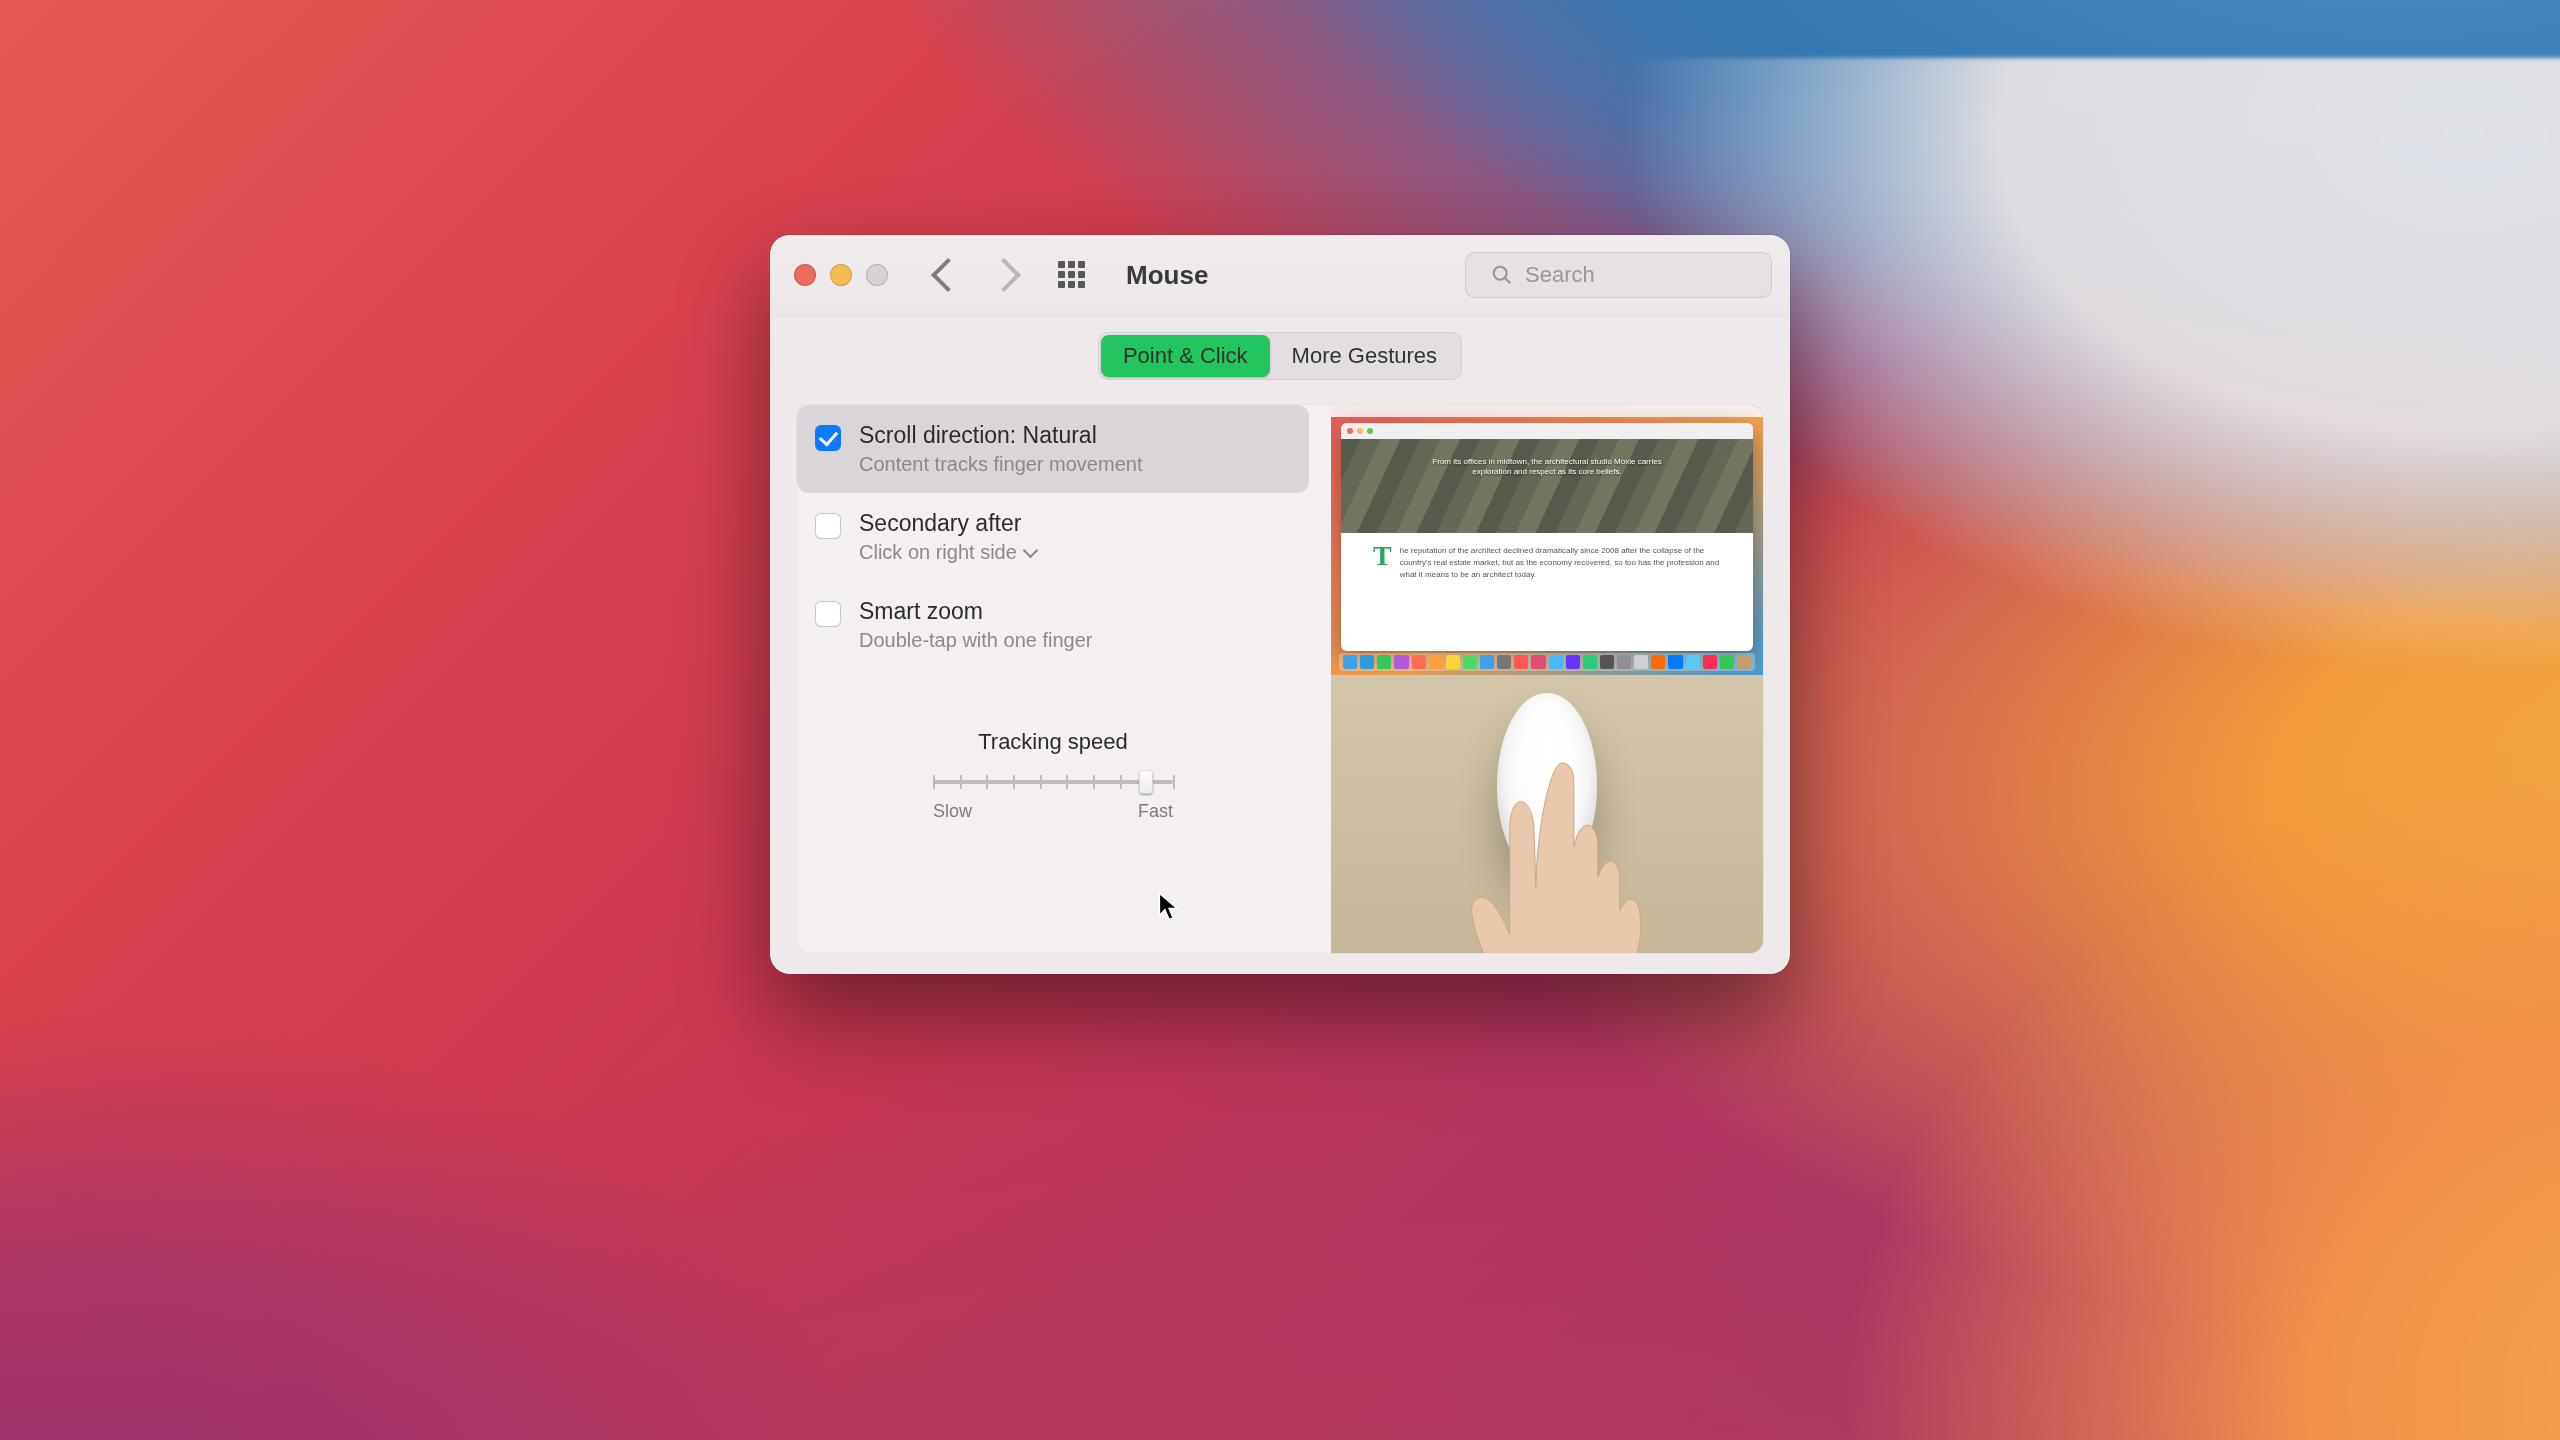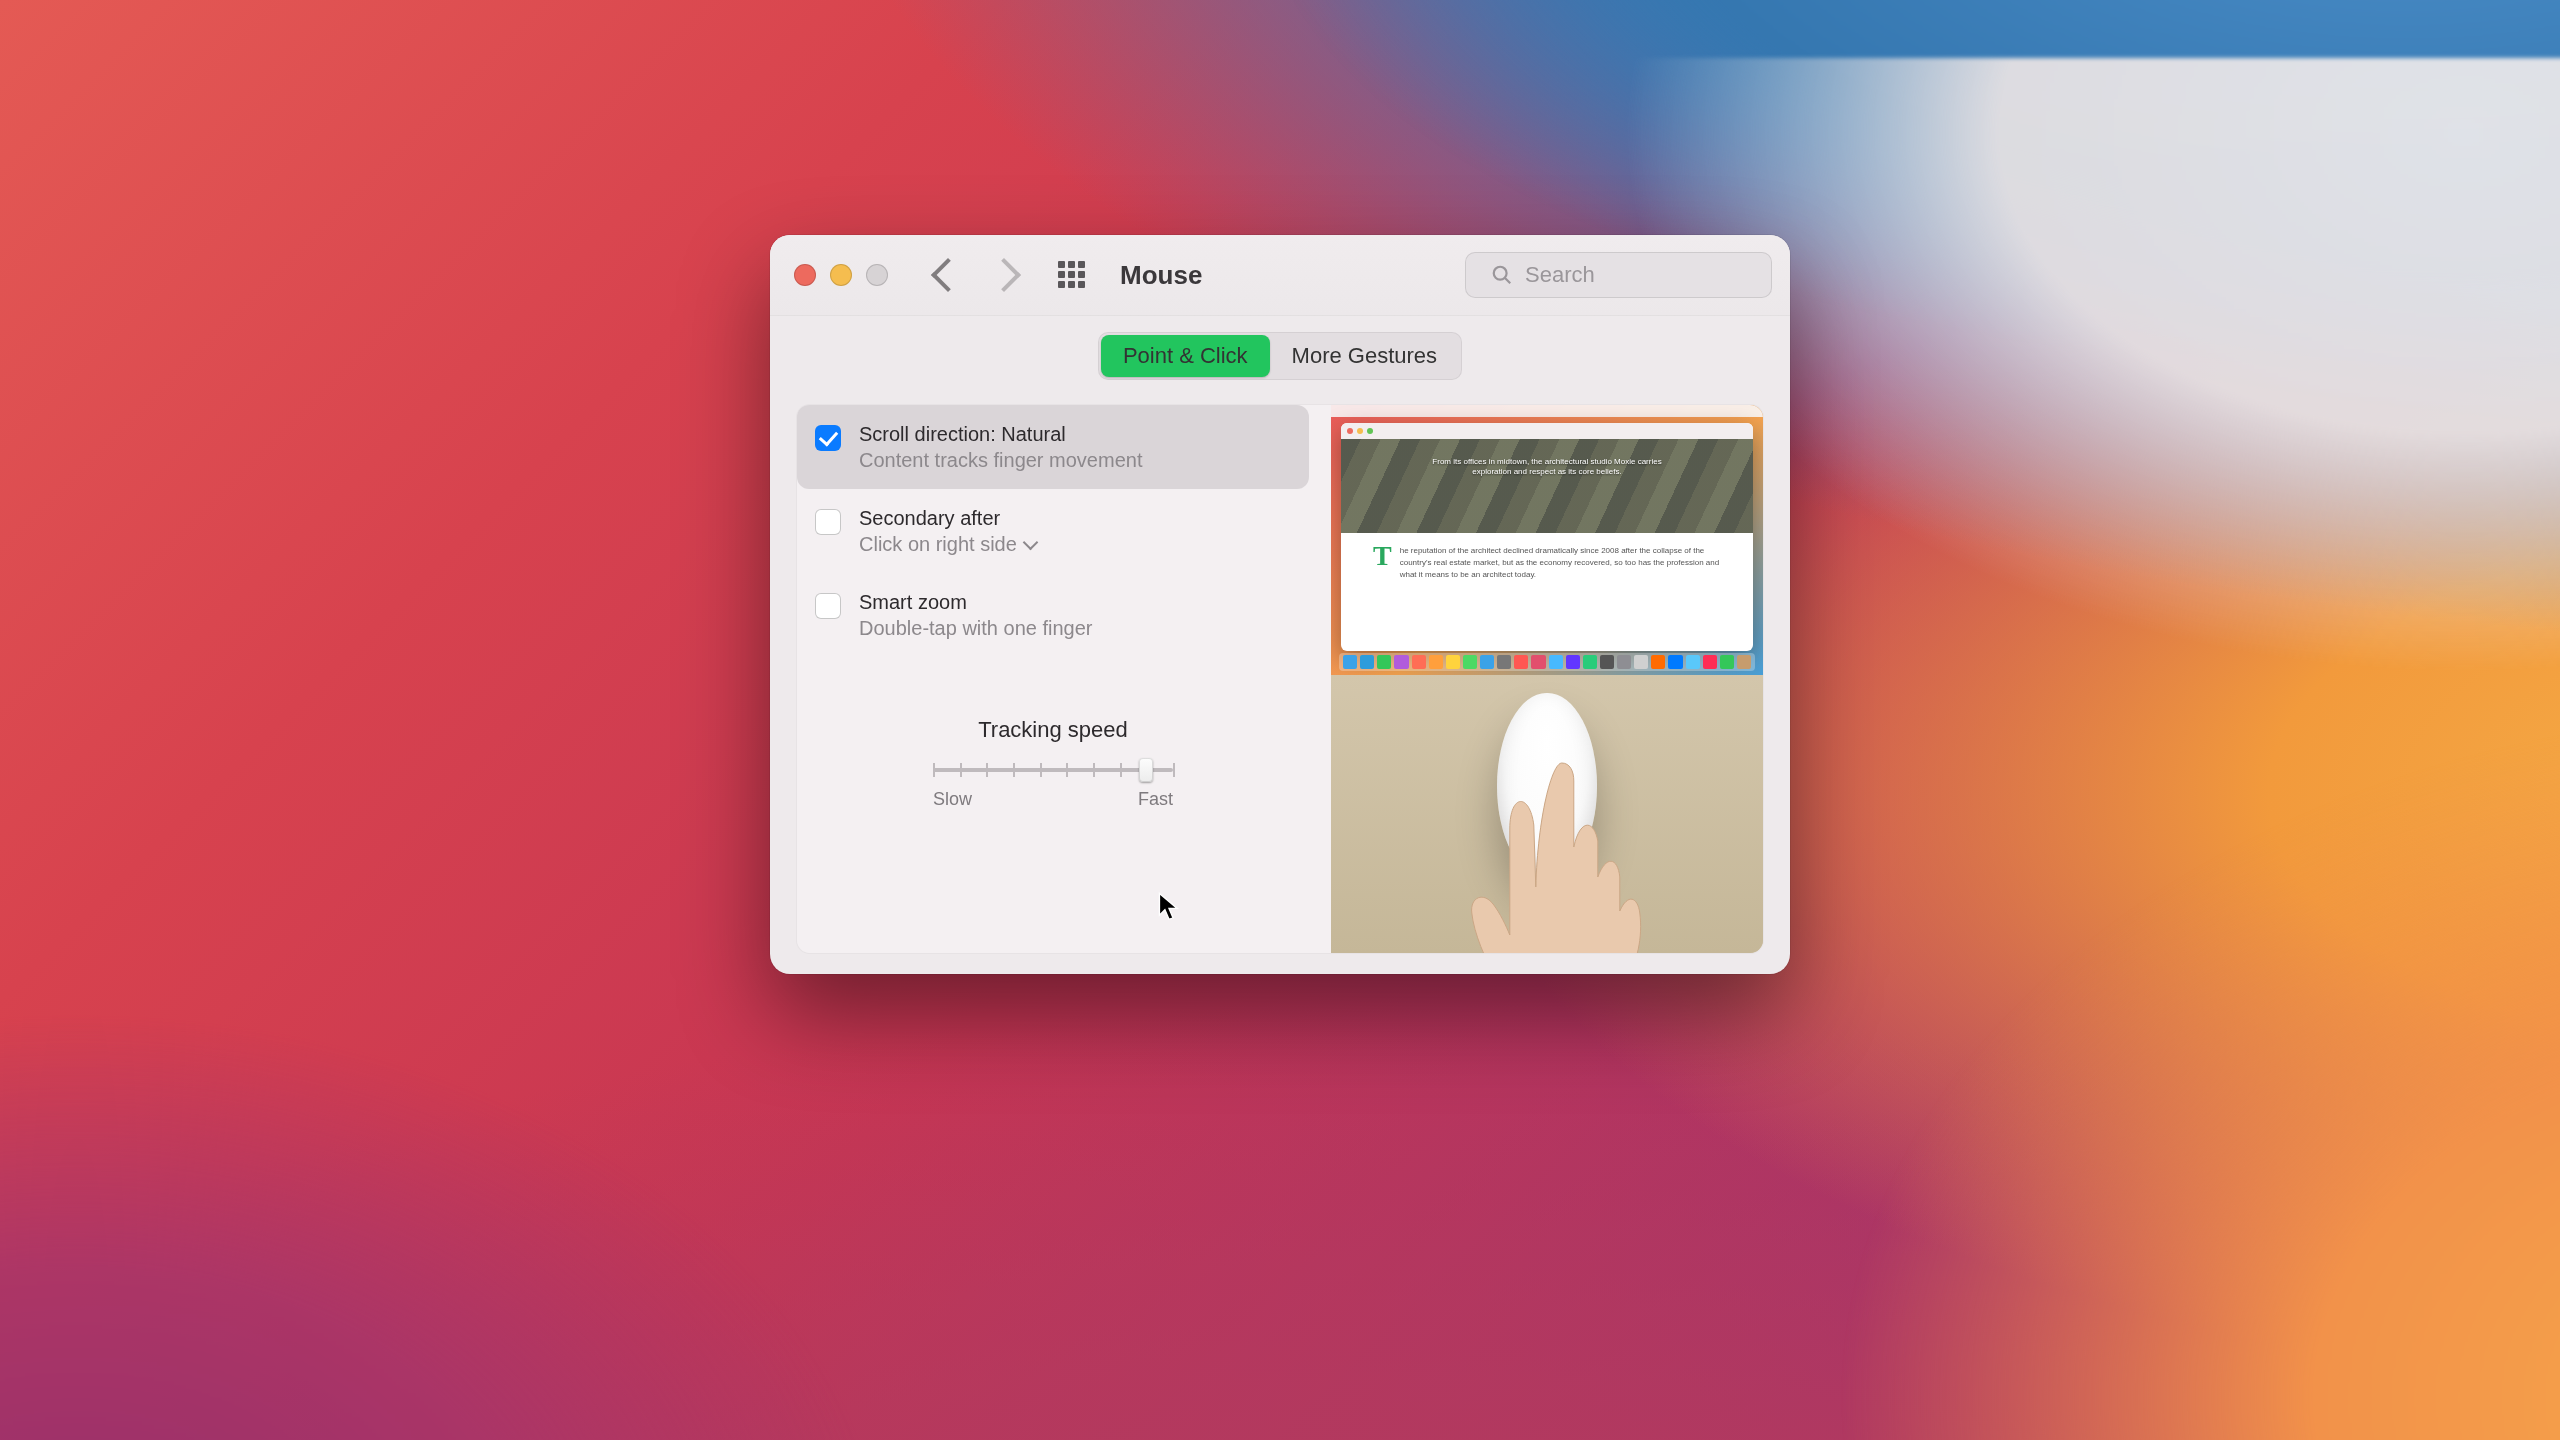--- a/index.html
+++ b/index.html
@@ -116,21 +116,21 @@
   }
   .grid-icon span {
     background: #5a575a;
     border-radius: 1px;
   }
 
   .title {
     font-size: 26px;
     font-weight: 700;
     color: #3b383b;
-    margin-left: 10px;
+    margin-left: 16px;
   }
 
   .searchwrap {
     margin-left: auto;
     width: 255px;
     height: 46px;
     border-radius: 10px;
     background: #e5e1e4;
     box-shadow: inset 0 0 0 1px rgba(0,0,0,.10);
     display: flex;
@@ -220,21 +220,21 @@
     content: "";
     position: absolute;
     left: 5px; top: 6px;
     width: 14px; height: 8px;
     border-left: 3px solid #fff;
     border-bottom: 3px solid #fff;
     transform: rotate(-48deg);
   }
   .opt .text { line-height: 1.3; }
   .opt .label {
-    font-size: 20px;
+    font-size: 23px;
     color: #2d2a2d;
   }
   .opt .sub {
     font-size: 20px;
     color: #8c888c;
     display: flex;
     align-items: center;
     gap: 8px;
   }
   .mini-chev {

